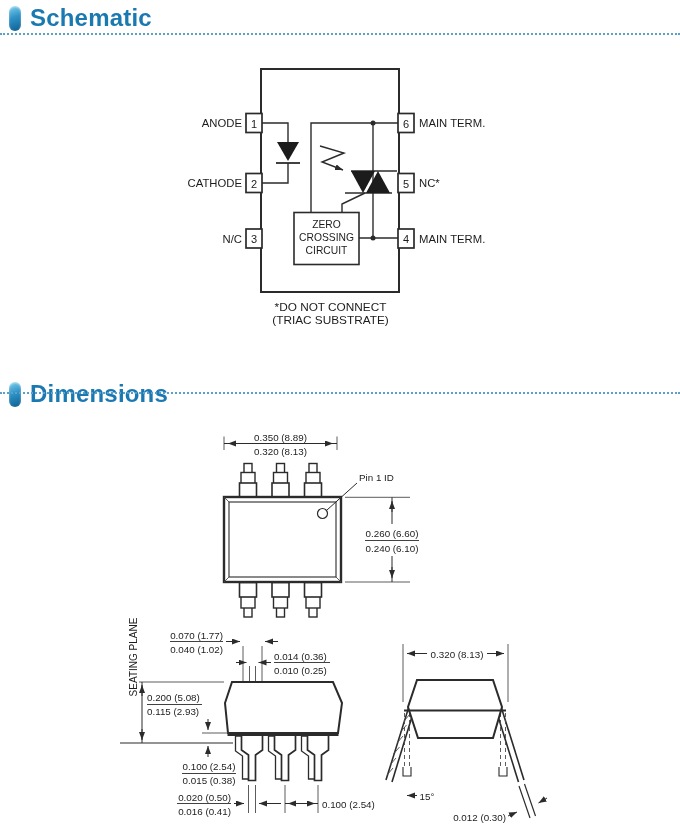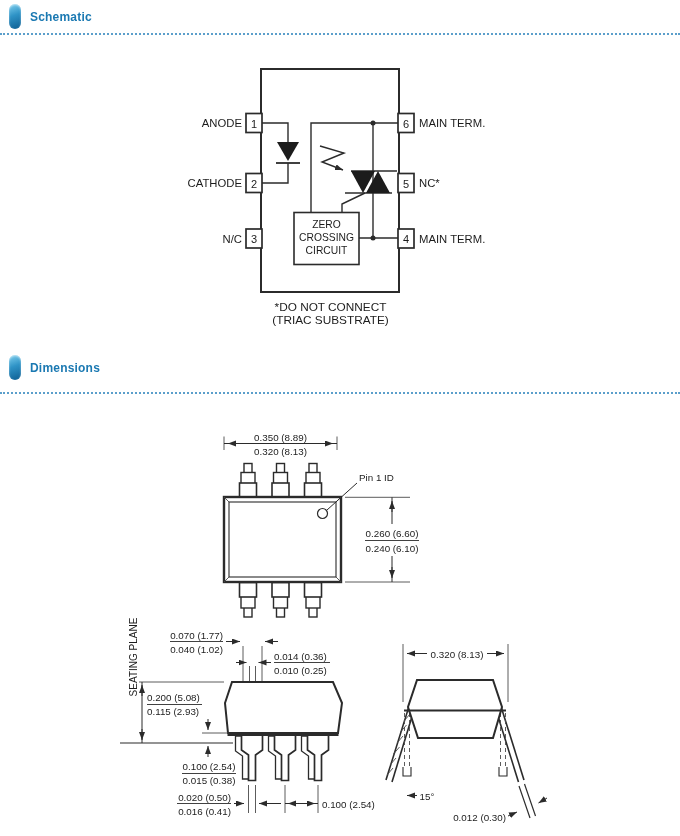--- a/index.html
+++ b/index.html
@@ -2,25 +2,25 @@
 <html><head>
 <meta charset="utf-8">
 <style>
   html,body{margin:0;padding:0;background:#fff;}
   #page{position:relative;width:680px;height:836px;background:#fff;overflow:hidden;
         font-family:"Liberation Sans",sans-serif;}
   .section-h{position:absolute;display:flex;align-items:center;gap:9px;left:9px;}
   .section-h .bullet{width:12px;height:25px;border-radius:6px;
         background:linear-gradient(160deg,#7fd0ef 0%,#2f93c6 45%,#0d5e92 100%);
         box-shadow:inset 0 1px 2px rgba(255,255,255,.6);}
-  .section-h h2{margin:0;font-size:12px;font-weight:bold;color:#1b79b2;letter-spacing:.2px;}
+  .section-h h2{margin:0;font-size:24px;font-weight:bold;color:#1b79b2;letter-spacing:.2px;}
   .rule{position:absolute;left:0;width:680px;height:0;border-top:2px dotted #5b9fcb;}
   #hdr-schematic{top:4px;}
   #rule-schematic{top:33px;}
-  #hdr-dimensions{top:355px;justify-content:flex-end;}
+  #hdr-dimensions{top:380px;justify-content:flex-end;}
   #rule-dimensions{top:392px;}
   svg{position:absolute;left:0;top:0;}
   svg text{fill:#1c1c1c;}
   .ln{stroke:#2b2b2b;fill:none;}
   .thin{stroke:#4a4a4a;stroke-width:0.9;fill:none;}
   .dash{stroke:#4a4a4a;stroke-width:0.9;fill:none;stroke-dasharray:4 3;}
   .wh{fill:#ffffff;stroke:#2b2b2b;}
   .dim{font-size:9.8px;}
   .lbl{font-size:11.3px;}
 </style>

